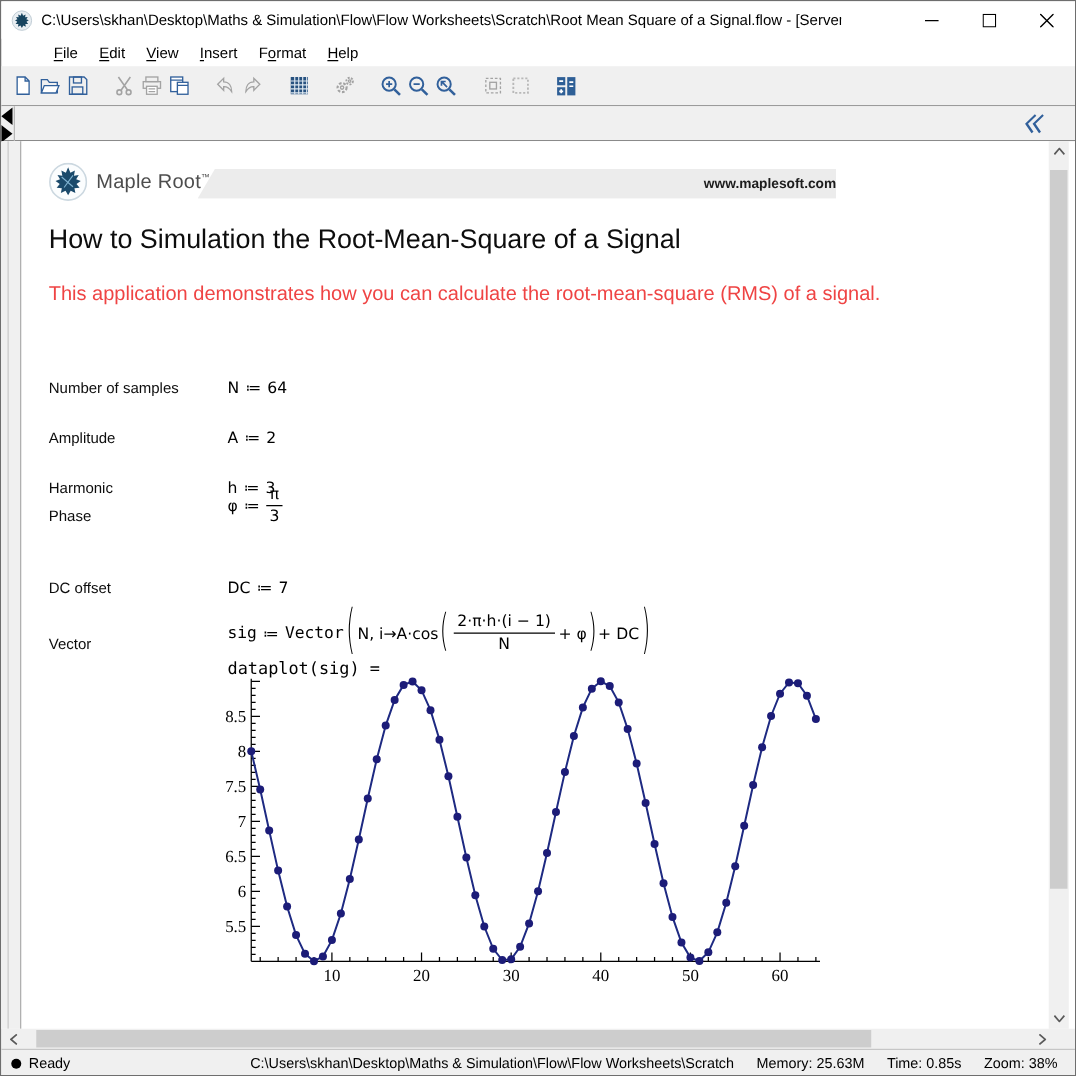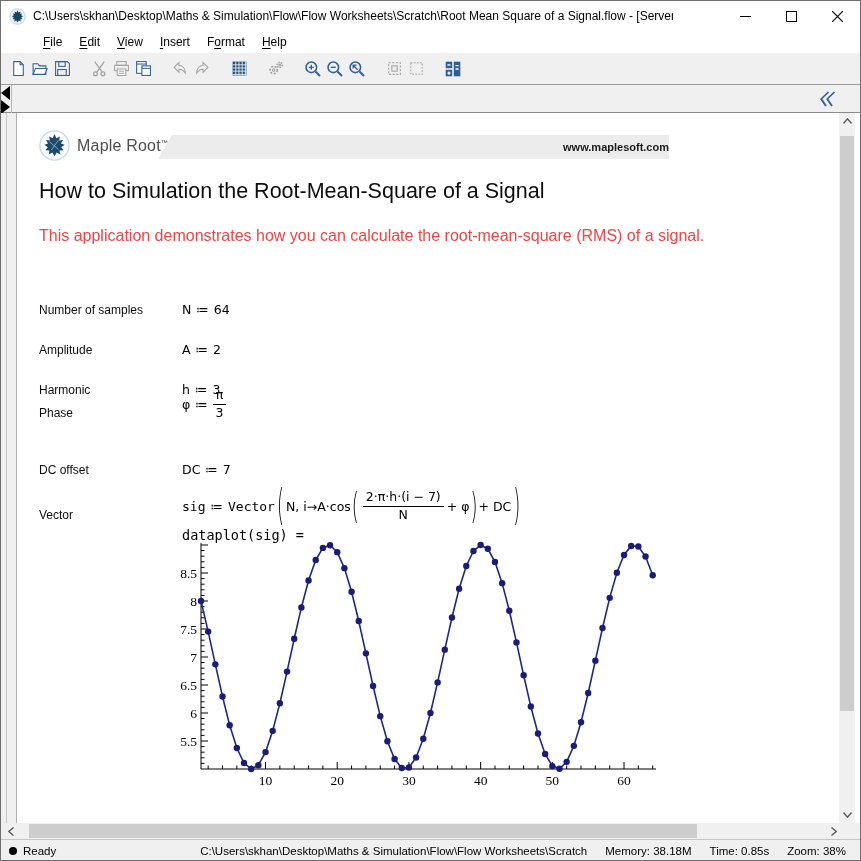--- a/index.html
+++ b/index.html
@@ -330,21 +330,21 @@
       <div class="param-row" style="top:353px;height:56px">
         <span class="plabel">Vector</span>
         <span class="math">
           <span class="mono">sig</span>
             <span class="assign">≔</span>
             <span class="mono">Vector</span>
           <span class="bp outer">(</span>
           <span>N, i→A·cos</span>
           <span class="bp inner">(</span>
           <span class="frac" style="margin:0 3px">
-              <span class="num">2·π·h·(i − 7)</span>
+              <span class="num">2·π·h·(i − 1)</span>
               <span class="den">N</span>
             </span>
           <span>+ φ</span>
           <span class="bp inner">)</span>
           <span>+ DC</span>
           <span class="bp outer">)</span>
         </span>
       </div>
 
       <div class="dataplot-row">
@@ -535,19 +535,19 @@
         </svg>
     </div>
   </div>
   <div class="corner"></div>
 
   <div class="statusbar">
     <div class="status-dot"></div>
     <span>Ready</span>
     <div class="status-right">
       <span>C:\Users\skhan\Desktop\Maths &amp; Simulation\Flow\Flow Worksheets\Scratch</span>
-      <span>Memory: 38.18M</span>
+      <span>Memory: 25.63M</span>
       <span>Time: 0.85s</span>
       <span>Zoom: 38%</span>
     </div>
   </div>
 
 </div>
 
 </body></html>

